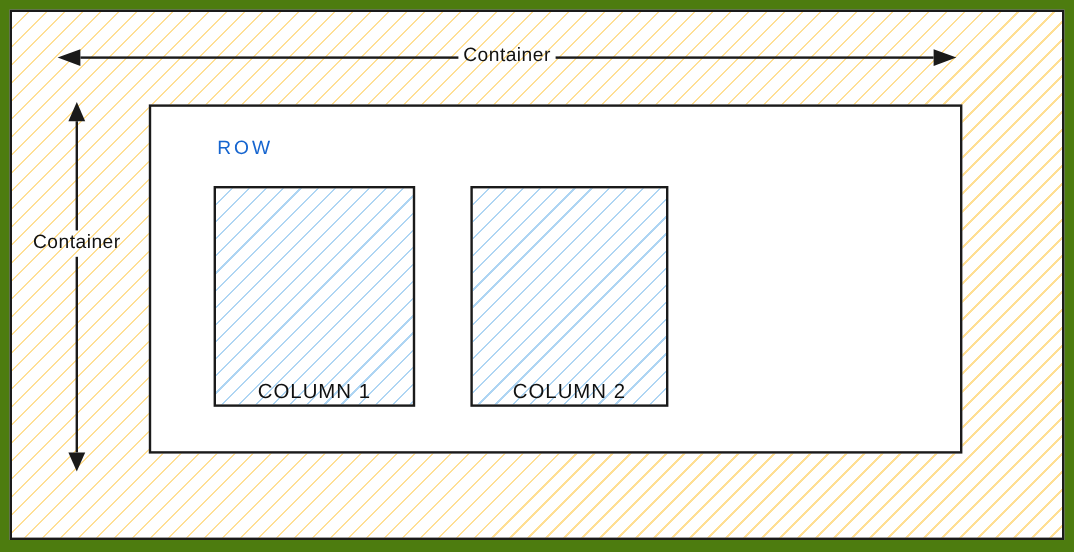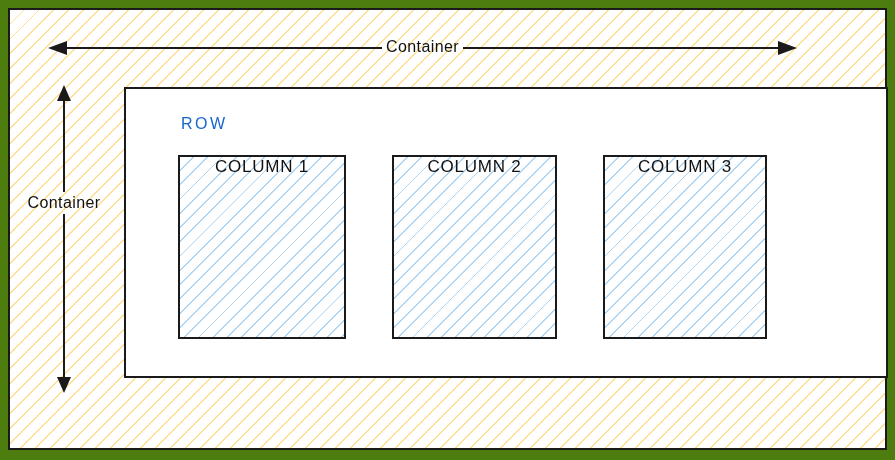--- a/index.html
+++ b/index.html
@@ -105,21 +105,21 @@
   }
   .varrow .arrow-label {
     padding: 2px 0;
   }
 
   
   .row-box {
     position: absolute;
     left: 124px;
     top: 87px;
-    width: 764px;
+    width: 678px;
     height: 291px;
     box-sizing: border-box;
     border: 2px solid var(--border-color, #1a1a1a);
     background: #ffffff;
   }
   .row-label {
     position: absolute;
     left: 55px;
     top: 26px;
     font-size: 16px;
@@ -134,21 +134,21 @@
     border: 2px solid var(--border-color, #1a1a1a);
     background-color: #ffffff;
     background-image: repeating-linear-gradient(
       135deg,
       transparent 0px,
       transparent 8.8px,
       var(--column-hatch-line, #aed5f3) 8.8px,
       var(--column-hatch-line, #aed5f3) 10.1px
     );
     display: flex;
-    align-items: flex-start;
+    align-items: flex-end;
     justify-content: center;
   }
   .col span {
     font-size: 17px;
     letter-spacing: 0.8px;
     color: var(--text-color, #111111);
     white-space: nowrap;
   }
   .col1 { left: 52px;  top: 66px; width: 168px; height: 184px; }
   .col2 { left: 266px; top: 66px; width: 165px; height: 184px; }
@@ -179,18 +179,15 @@
 
   <div class="row-box">
     <div class="row-label">ROW</div>
 
     <div class="col col1">
       <span>COLUMN 1</span>
     </div>
     <div class="col col2">
       <span>COLUMN 2</span>
     </div>
-    <div class="col col3">
-      <span>COLUMN 3</span>
-    </div>
   </div>
 
 </div>
 
 </body></html>

